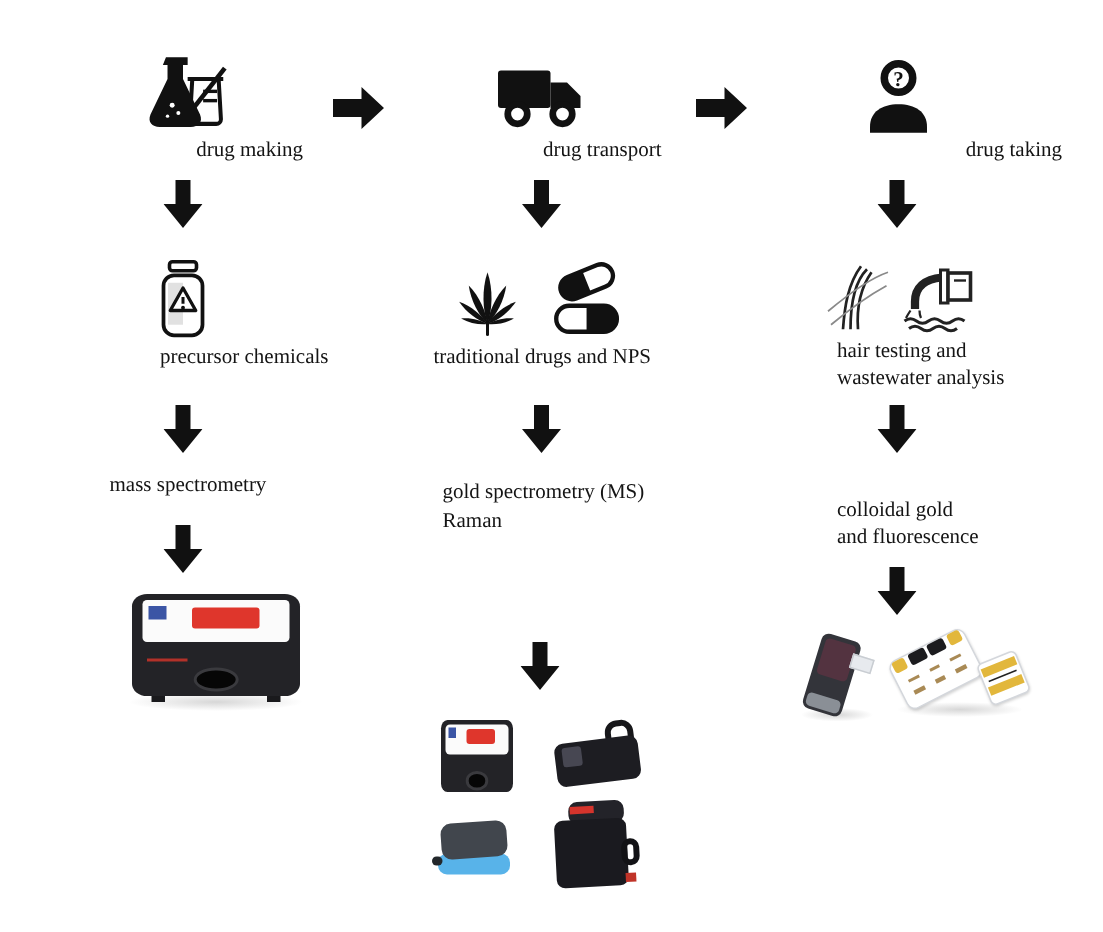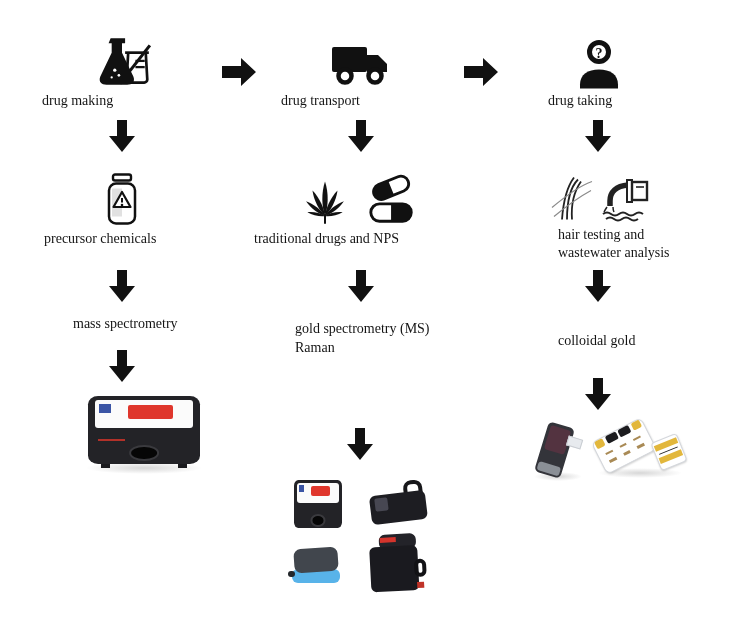--- a/index.html
+++ b/index.html
@@ -2,21 +2,21 @@
 <html><head>
 <meta charset="utf-8">
 <style>
   html,body{margin:0;padding:0;background:#fff;}
   .canvas{
     position:relative;width:735px;height:621px;background:#ffffff;
     font-family:"Liberation Serif","DejaVu Serif",serif;color:#141414;overflow:hidden;
   }
   .abs{position:absolute;}
   .label{font-size:14px;line-height:17px;color:#141414;}
-  .center{text-align:left;}
+  .center{text-align:right;}
   .lines div{font-size:14px;line-height:18.5px;}
   .shad{position:absolute;background:radial-gradient(closest-side, rgba(110,110,110,.28), rgba(110,110,110,0));border-radius:50%;}
 
   
   .dev-ms{position:absolute;}
   .dev-ms .ms-body{position:absolute;left:0;right:0;top:0;bottom:5%;background:#232327;border-radius:9%/12%;}
   .dev-ms .ms-screen{position:absolute;left:6%;right:6%;top:5%;height:40%;background:#fbfbfb;border-radius:3px;overflow:hidden;}
   .dev-ms .ms-blue{position:absolute;left:4%;top:14%;width:13%;height:34%;background:#3b55a5;}
   .dev-ms .ms-red{position:absolute;left:34%;top:18%;width:45%;height:50%;background:#df362c;border-radius:2px;}
   .dev-ms .ms-redline{position:absolute;left:9%;top:60%;width:24%;height:3%;background:#b23129;}
@@ -113,21 +113,21 @@
     </svg>
 
   <svg class="abs" style="left:104px;top:172px;width:36px;height:55px" viewBox="0 0 36 52">
     <rect x="9" y="1" width="18" height="6" rx="2" fill="#fff" stroke="#111" stroke-width="2.4"></rect>
     <rect x="5" y="10" width="26" height="40" rx="7" fill="#fff" stroke="#111" stroke-width="2.5"></rect>
     <rect x="8" y="15" width="10" height="28" fill="#d9d9d9" opacity="0.8"></rect>
     <path d="M18 18.5 l8.5 15 h-17 z" fill="#fff" stroke="#111" stroke-width="2.2" stroke-linejoin="round"></path>
     <line x1="18" y1="24.5" x2="18" y2="29" stroke="#111" stroke-width="2"></line>
     <circle cx="18" cy="31.6" r="1.3" fill="#111"></circle>
   </svg>
-  <div class="abs label center" style="left:44px;top:230px;width:160px">precursor chemicals</div>
+  <div class="abs label center" style="left:59px;top:230px;width:160px">precursor chemicals</div>
 
   <svg class="abs" style="left:299px;top:175px;width:52px;height:50px" viewBox="0 0 52 50">
     <defs>
         <path id="lf" d="M0 0 C -2.8 -8 -3.4 -20 0 -30 C 3.4 -20 2.8 -8 0 0 Z"></path>
       </defs>
     <g fill="#111" transform="translate(26,41)">
       <use href="#lf" transform="rotate(-78) scale(0.60)"></use>
       <use href="#lf" transform="rotate(-52) scale(0.80)"></use>
       <use href="#lf" transform="rotate(-26) scale(0.95)"></use>
       <use href="#lf" transform="scale(1.15)"></use>
@@ -192,20 +192,21 @@
   <div class="abs lines" style="left:295px;top:320px;width:220px">
     <div>gold spectrometry (MS)</div>
     <div>Raman</div>
   </div>
   <svg class="abs" style="left:347px;top:428px;width:26px;height:32px" viewBox="0 0 26 32">
       <polygon points="8,0 18,0 18,16 26,16 13,32 0,16 8,16" fill="#111"></polygon>
     </svg>
 
   <div class="abs" style="left:558px;top:332px;width:150px">
     <div class="label" style="line-height:18px">colloidal gold</div>
+    <div class="label" style="line-height:18px">and fluorescence</div>
   </div>
   <svg class="abs" style="left:585px;top:378px;width:26px;height:32px" viewBox="0 0 26 32">
       <polygon points="8,0 18,0 18,16 26,16 13,32 0,16 8,16" fill="#111"></polygon>
     </svg>
 
   <div class="shad" style="left:86px;top:462px;width:116px;height:12px"></div>
   <div class="dev-ms" style="left:88px;top:396px;width:112px;height:72px">
     <div class="ms-body"></div>
     <div class="ms-screen">
       <div class="ms-blue"></div>

